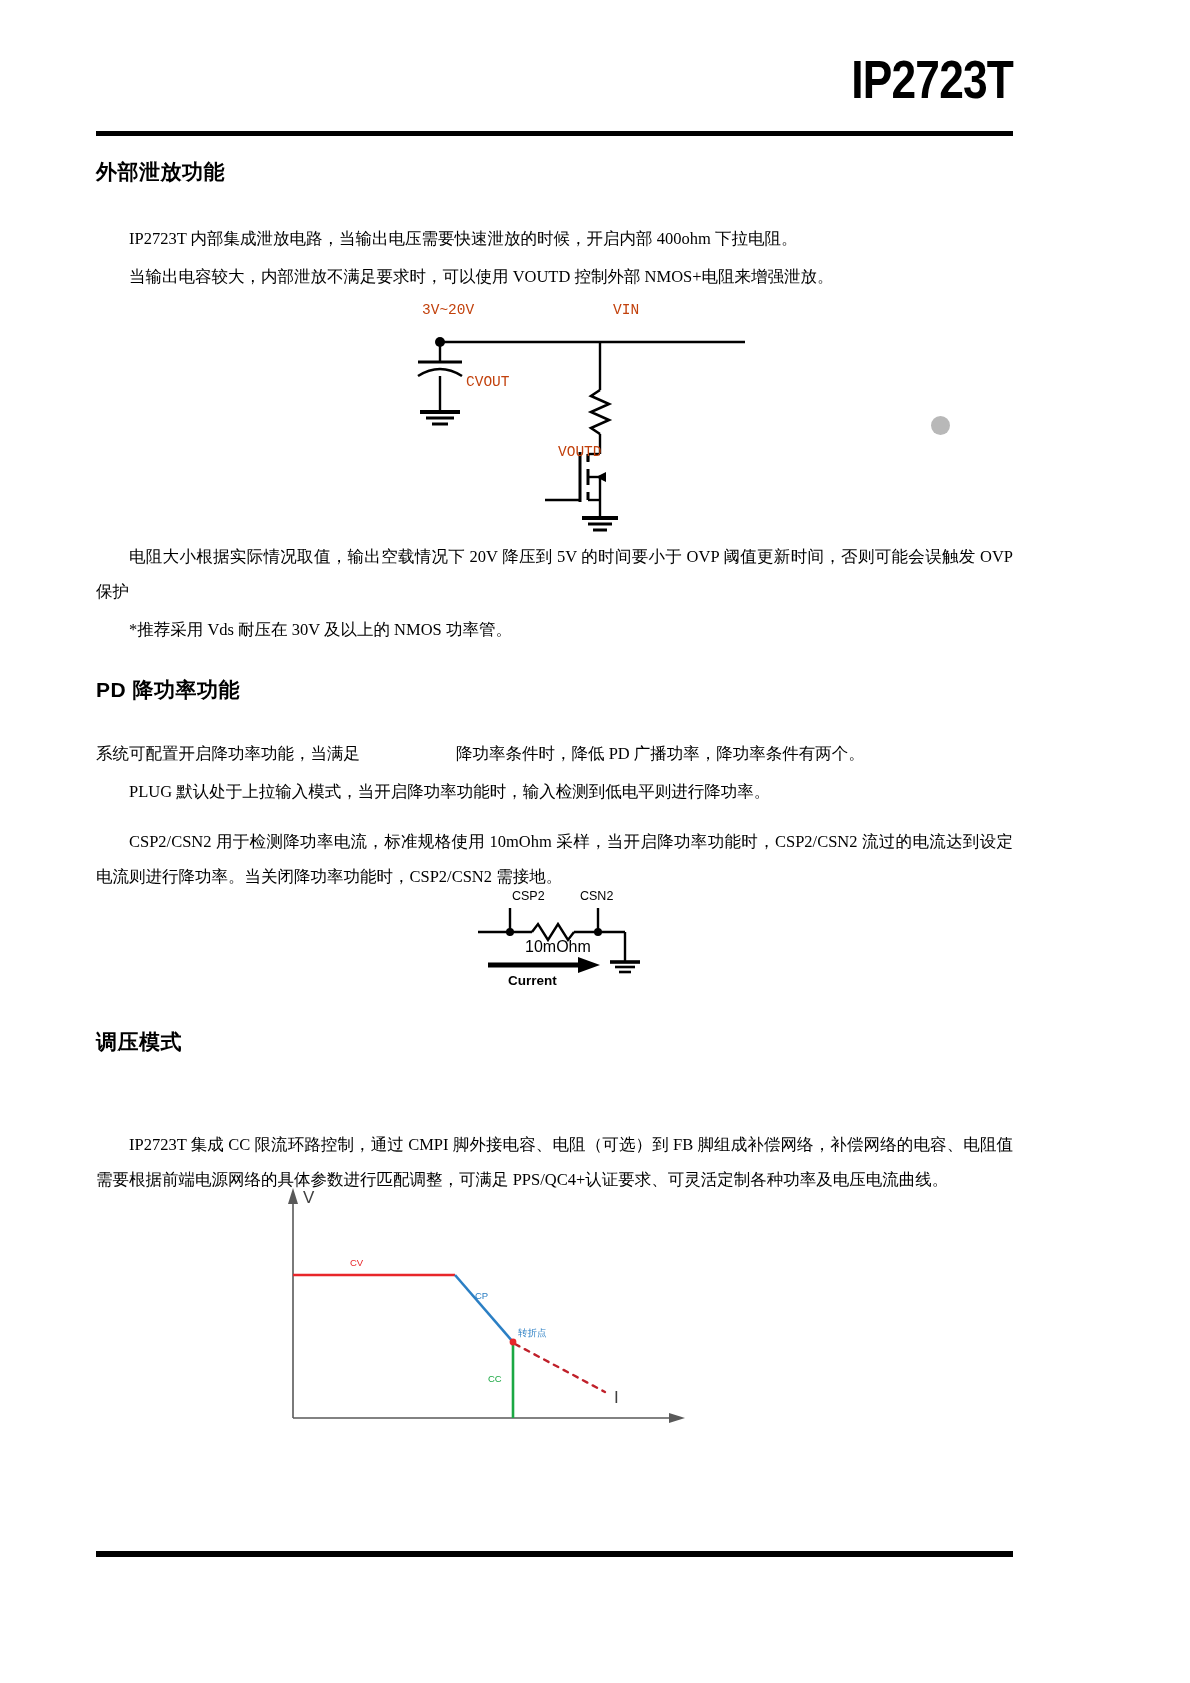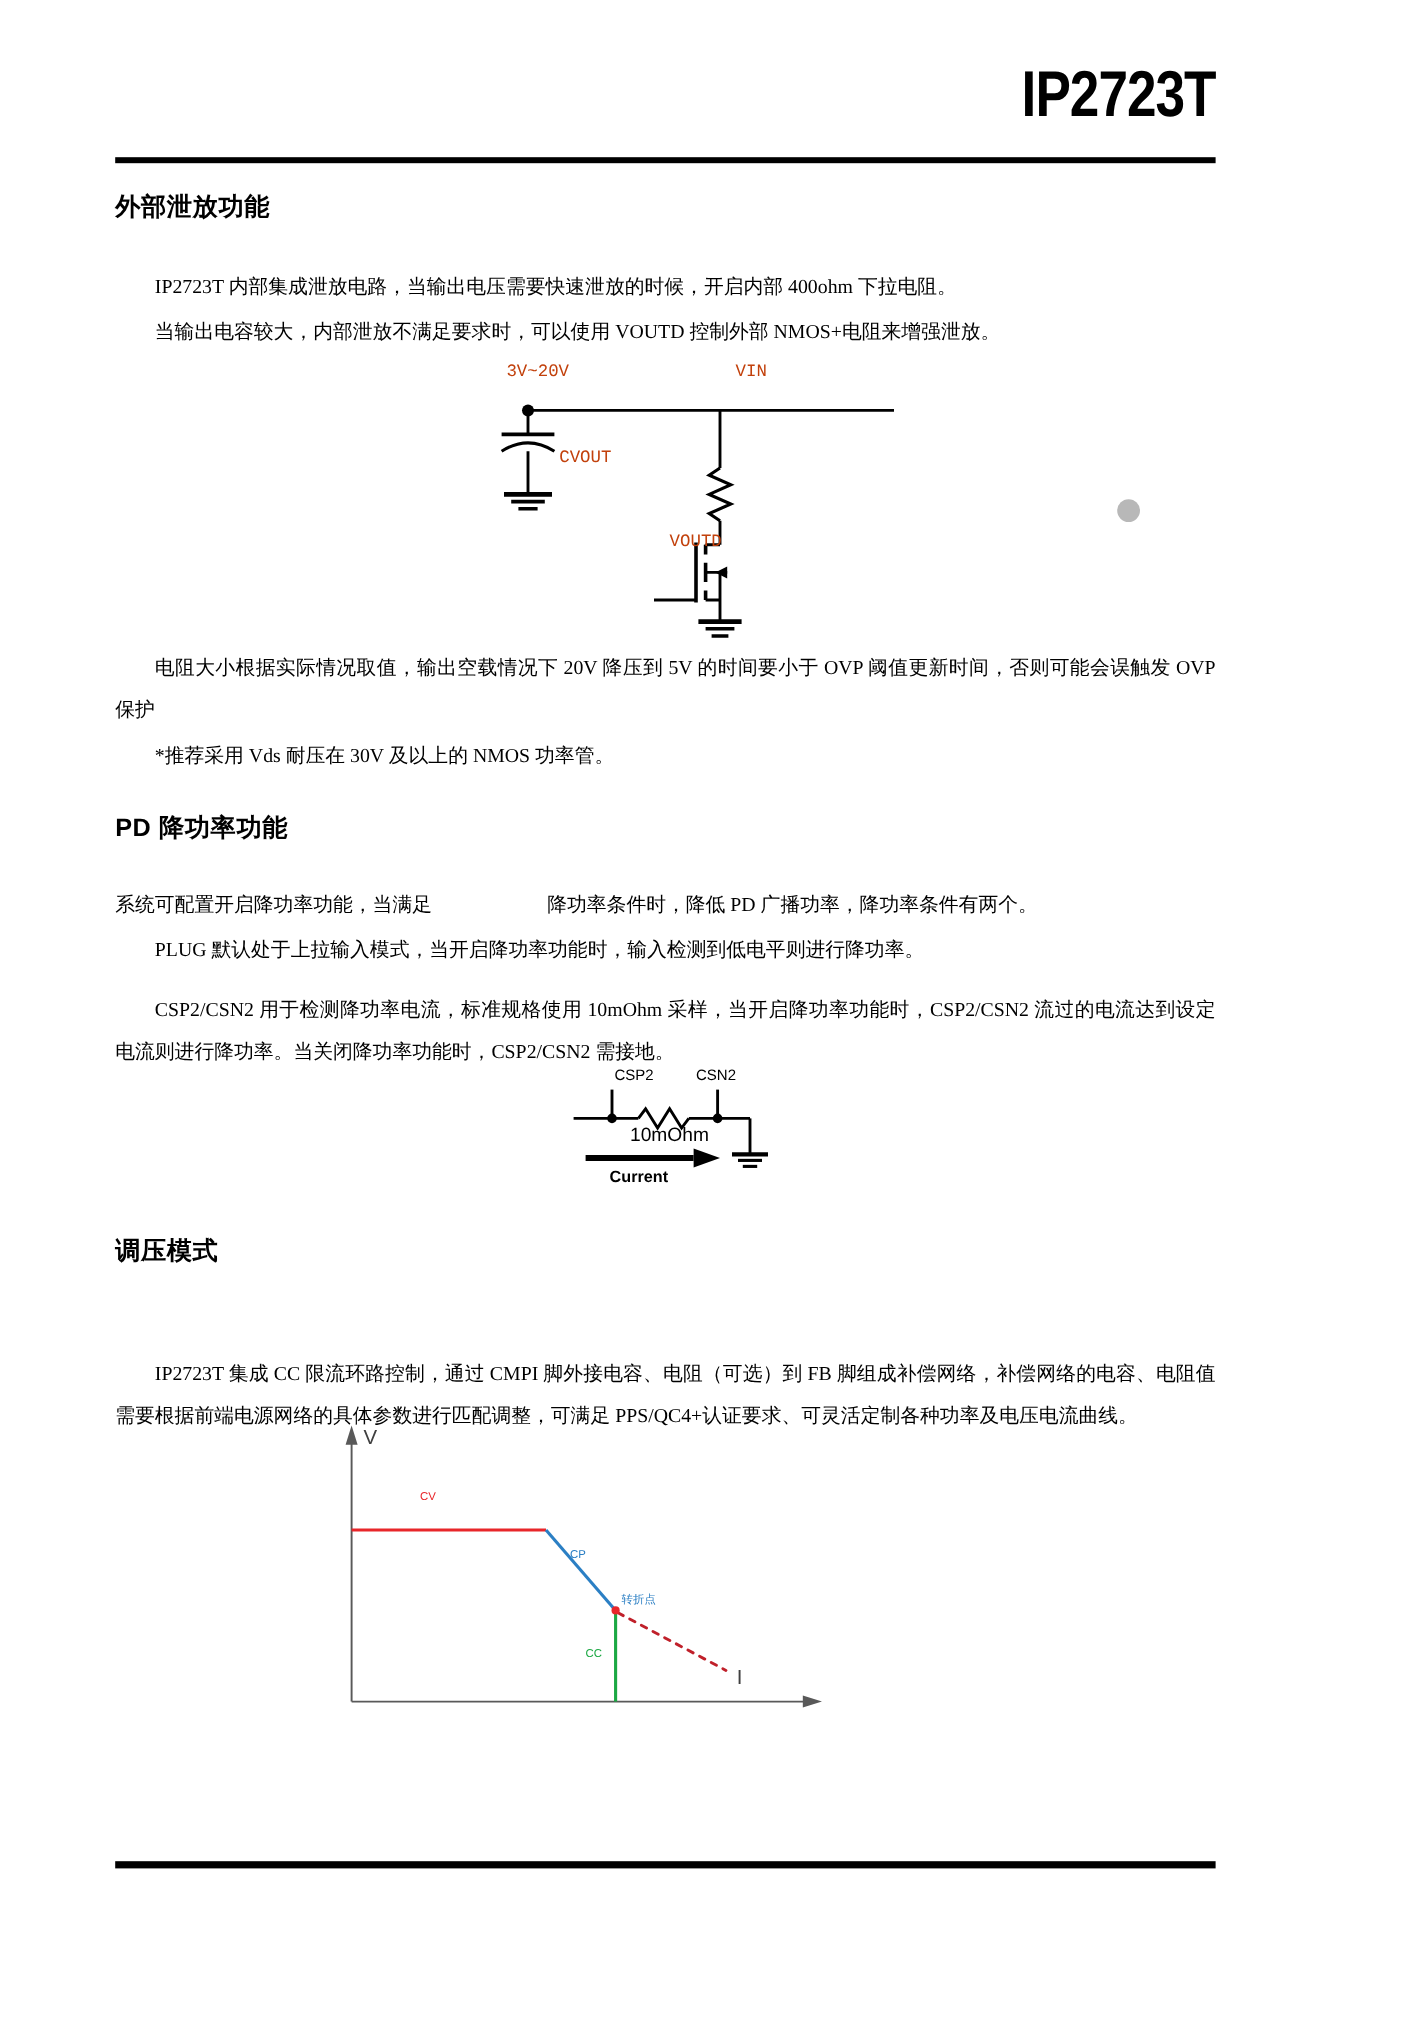--- a/index.html
+++ b/index.html
@@ -205,20 +205,20 @@
 
       <line x1="238" y1="162" x2="238" y2="238" stroke="#1ba843" stroke-width="2.6"></line>
 
       <line x1="240" y1="164" x2="330" y2="212" stroke="#c0202a" stroke-width="2.4" stroke-dasharray="5,6" stroke-linecap="round"></line>
 
       <circle cx="238" cy="162" r="3.4" fill="#e8262a"></circle>
     </svg>
     <div class="v-lbl" style="left:28px;top:8px;">V</div>
     <div class="v-lbl" style="left:339px;top:208px;">I</div>
 
-    <div class="s-lbl" style="left:75px;top:62px;color:#e8262a;text-align:center;">CV</div>
+    <div class="s-lbl" style="left:75px;top:77px;color:#e8262a;text-align:center;">CV</div>
     <div class="s-lbl" style="left:200px;top:110px;color:#2b7fc4;">CP</div>
     <div class="s-lbl cn" style="left:243px;top:147px;color:#2b7fc4;">转折点</div>
     <div class="s-lbl" style="left:213px;top:193px;color:#1ba843;">CC</div>
   </div>
 
   <div class="rule-bottom"></div>
 </div>
 
 </body></html>

